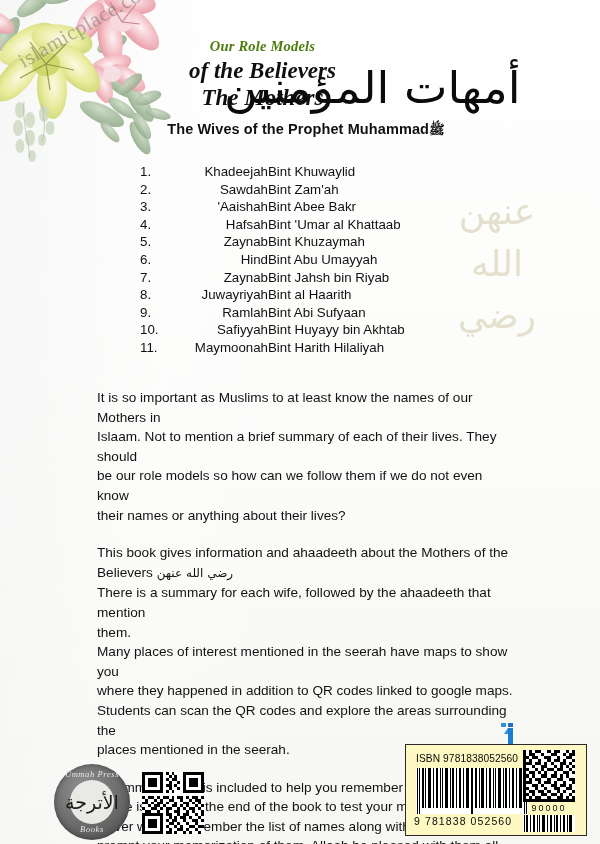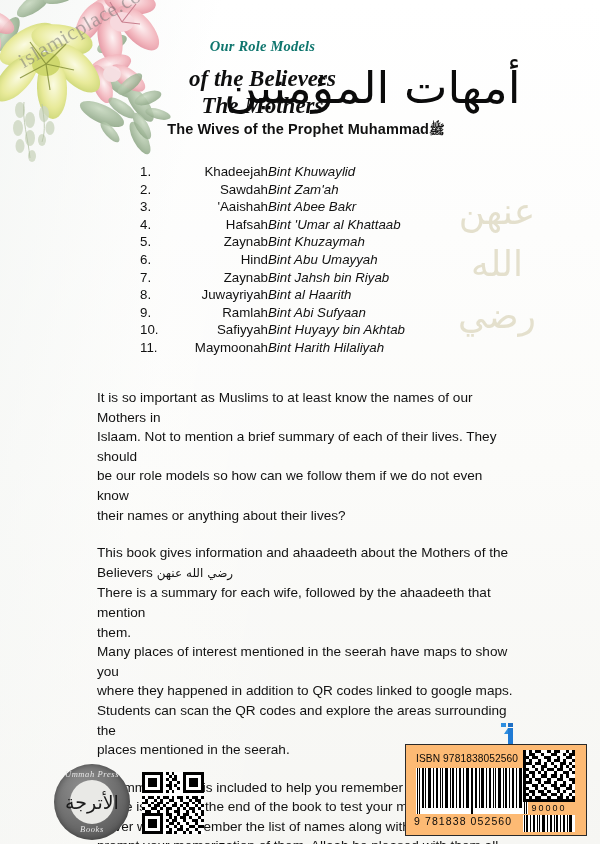--- a/index.html
+++ b/index.html
@@ -65,23 +65,23 @@
     left: 175px;
     top: 8px;
     width: 175px;
     text-align: center;
   }
   .kicker {
     font-family: "Liberation Serif", serif;
     font-style: italic;
     font-weight: bold;
     font-size: 14.5px;
-    color: #0f766e;
+    color: #4d7c0f;
     letter-spacing: 0.2px;
-    margin-bottom: 10px;
+    margin-bottom: 2px;
   }
   .main-title {
     font-family: "Liberation Serif", serif;
     font-style: italic;
     font-weight: bold;
     font-size: 23px;
     line-height: 27px;
     color: #0f0f0f;
     white-space: nowrap;
   }
@@ -142,21 +142,21 @@
     width: 330px;
   }
   .name-row {
     display: flex;
     font-size: 13.3px;
     line-height: 17.6px;
     color: #111;
   }
   .n-idx { width: 38px; }
   .n-first { width: 90px; text-align: right; }
-  .n-last { flex: 1; font-style: italic; }
+  .n-last { flex: 1; }
 
   
   .body-copy {
     position: absolute;
     left: 97px;
     top: 372px;
     width: 418px;
     font-size: 13.6px;
     line-height: 19.6px;
     color: #121212;
@@ -219,21 +219,21 @@
   .qr-left { left: 142px; top: 772px; width: 62px; height: 62px; }
   .qr-box  { right: 11px; top: 5px; width: 52px; height: 52px; }
 
   
   .barcode-panel {
     position: absolute;
     left: 405px;
     top: 744px;
     width: 182px;
     height: 92px;
-    background: #fdba74;
+    background: #fef9c3;
     border: 1px solid #2a2a2a;
     box-sizing: border-box;
   }
   .isbn-text {
     position: absolute;
     left: 10px;
     top: 8px;
     font-family: "Liberation Sans", sans-serif;
     font-size: 10.2px;
     color: #0a0a0a;

